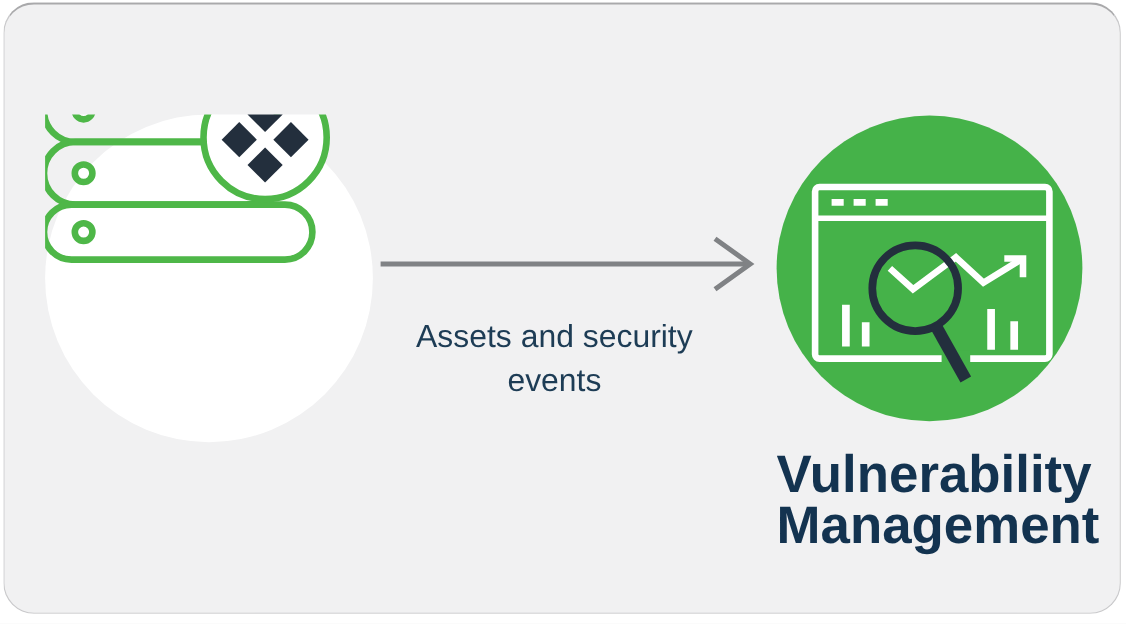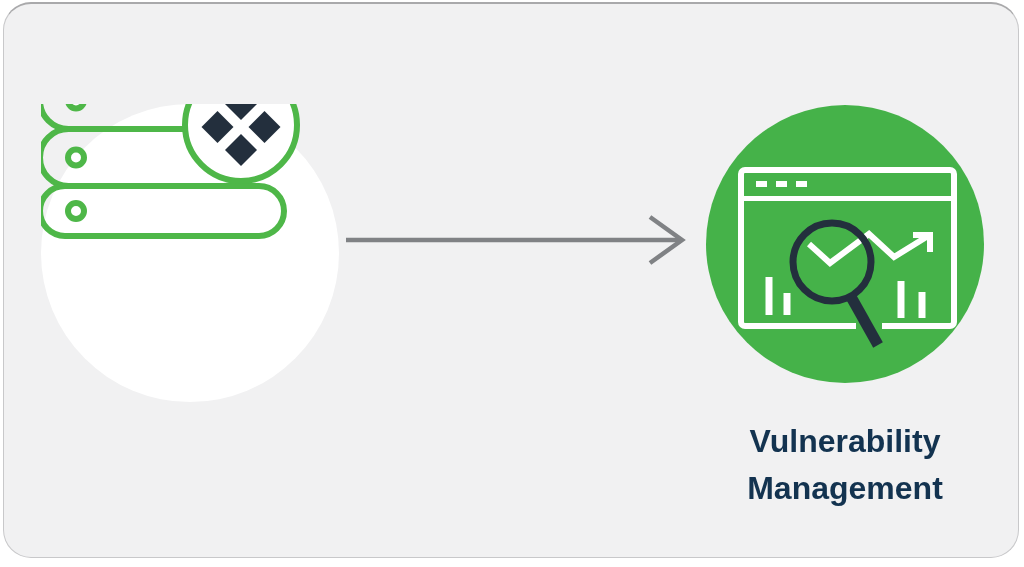--- a/index.html
+++ b/index.html
@@ -31,22 +31,22 @@
     border-radius:50%;background:var(--green);
   }
   .target-svg{position:absolute;left:23px;top:49px;width:240px;height:200px;}
   .arrow-svg{position:absolute;left:338px;top:210px;width:348px;height:52px;}
   .arrow-label{
     position:absolute;left:360px;top:282px;width:280px;
     text-align:center;font-size:29px;line-height:40px;
     color:var(--label-navy);font-weight:400;
   }
   .target-title{
-    position:absolute;left:702px;top:414px;width:278px;
-    text-align:center;font-size:32px;line-height:47px;
+    position:absolute;left:702px;top:404px;width:278px;
+    text-align:center;font-size:48px;line-height:47px;
     font-weight:bold;color:var(--title-navy);
   }
   
   .g-stroke{stroke:var(--green-stroke);fill:none;}
   .g-stroke-wfill{stroke:var(--green-stroke);fill:var(--white);}
   .navy-fill{fill:var(--navy);stroke:none;}
   .navy-stroke{stroke:var(--navy);fill:none;}
   .w-stroke{stroke:var(--white);fill:none;}
   .green-patch{fill:var(--green);stroke:none;}
   .gray-stroke{stroke:var(--arrow-gray);fill:none;}
@@ -78,20 +78,21 @@
         </g>
       </g>
     </svg>
   </div>
 
   <svg class="arrow-svg" viewBox="0 0 348 52" xmlns="http://www.w3.org/2000/svg">
     <line class="gray-stroke" x1="4" y1="26" x2="338" y2="26" stroke-width="4.5"></line>
     <polyline class="gray-stroke" points="308,3 340,26 308,49" stroke-width="4.5"></polyline>
   </svg>
 
+  <div class="arrow-label">Assets and security events</div>
 
   <div class="target-circle">
     <svg class="target-svg" viewBox="0 0 240 200" xmlns="http://www.w3.org/2000/svg">
 
       <rect class="w-stroke" x="12" y="16" width="213" height="156" rx="4" stroke-width="6"></rect>
       <line class="w-stroke" x1="14" y1="44.5" x2="223" y2="44.5" stroke-width="5"></line>
 
       <g>
         <line class="w-stroke" x1="27" y1="30" x2="38" y2="30" stroke-width="6"></line>
         <line class="w-stroke" x1="47" y1="30" x2="58" y2="30" stroke-width="6"></line>

